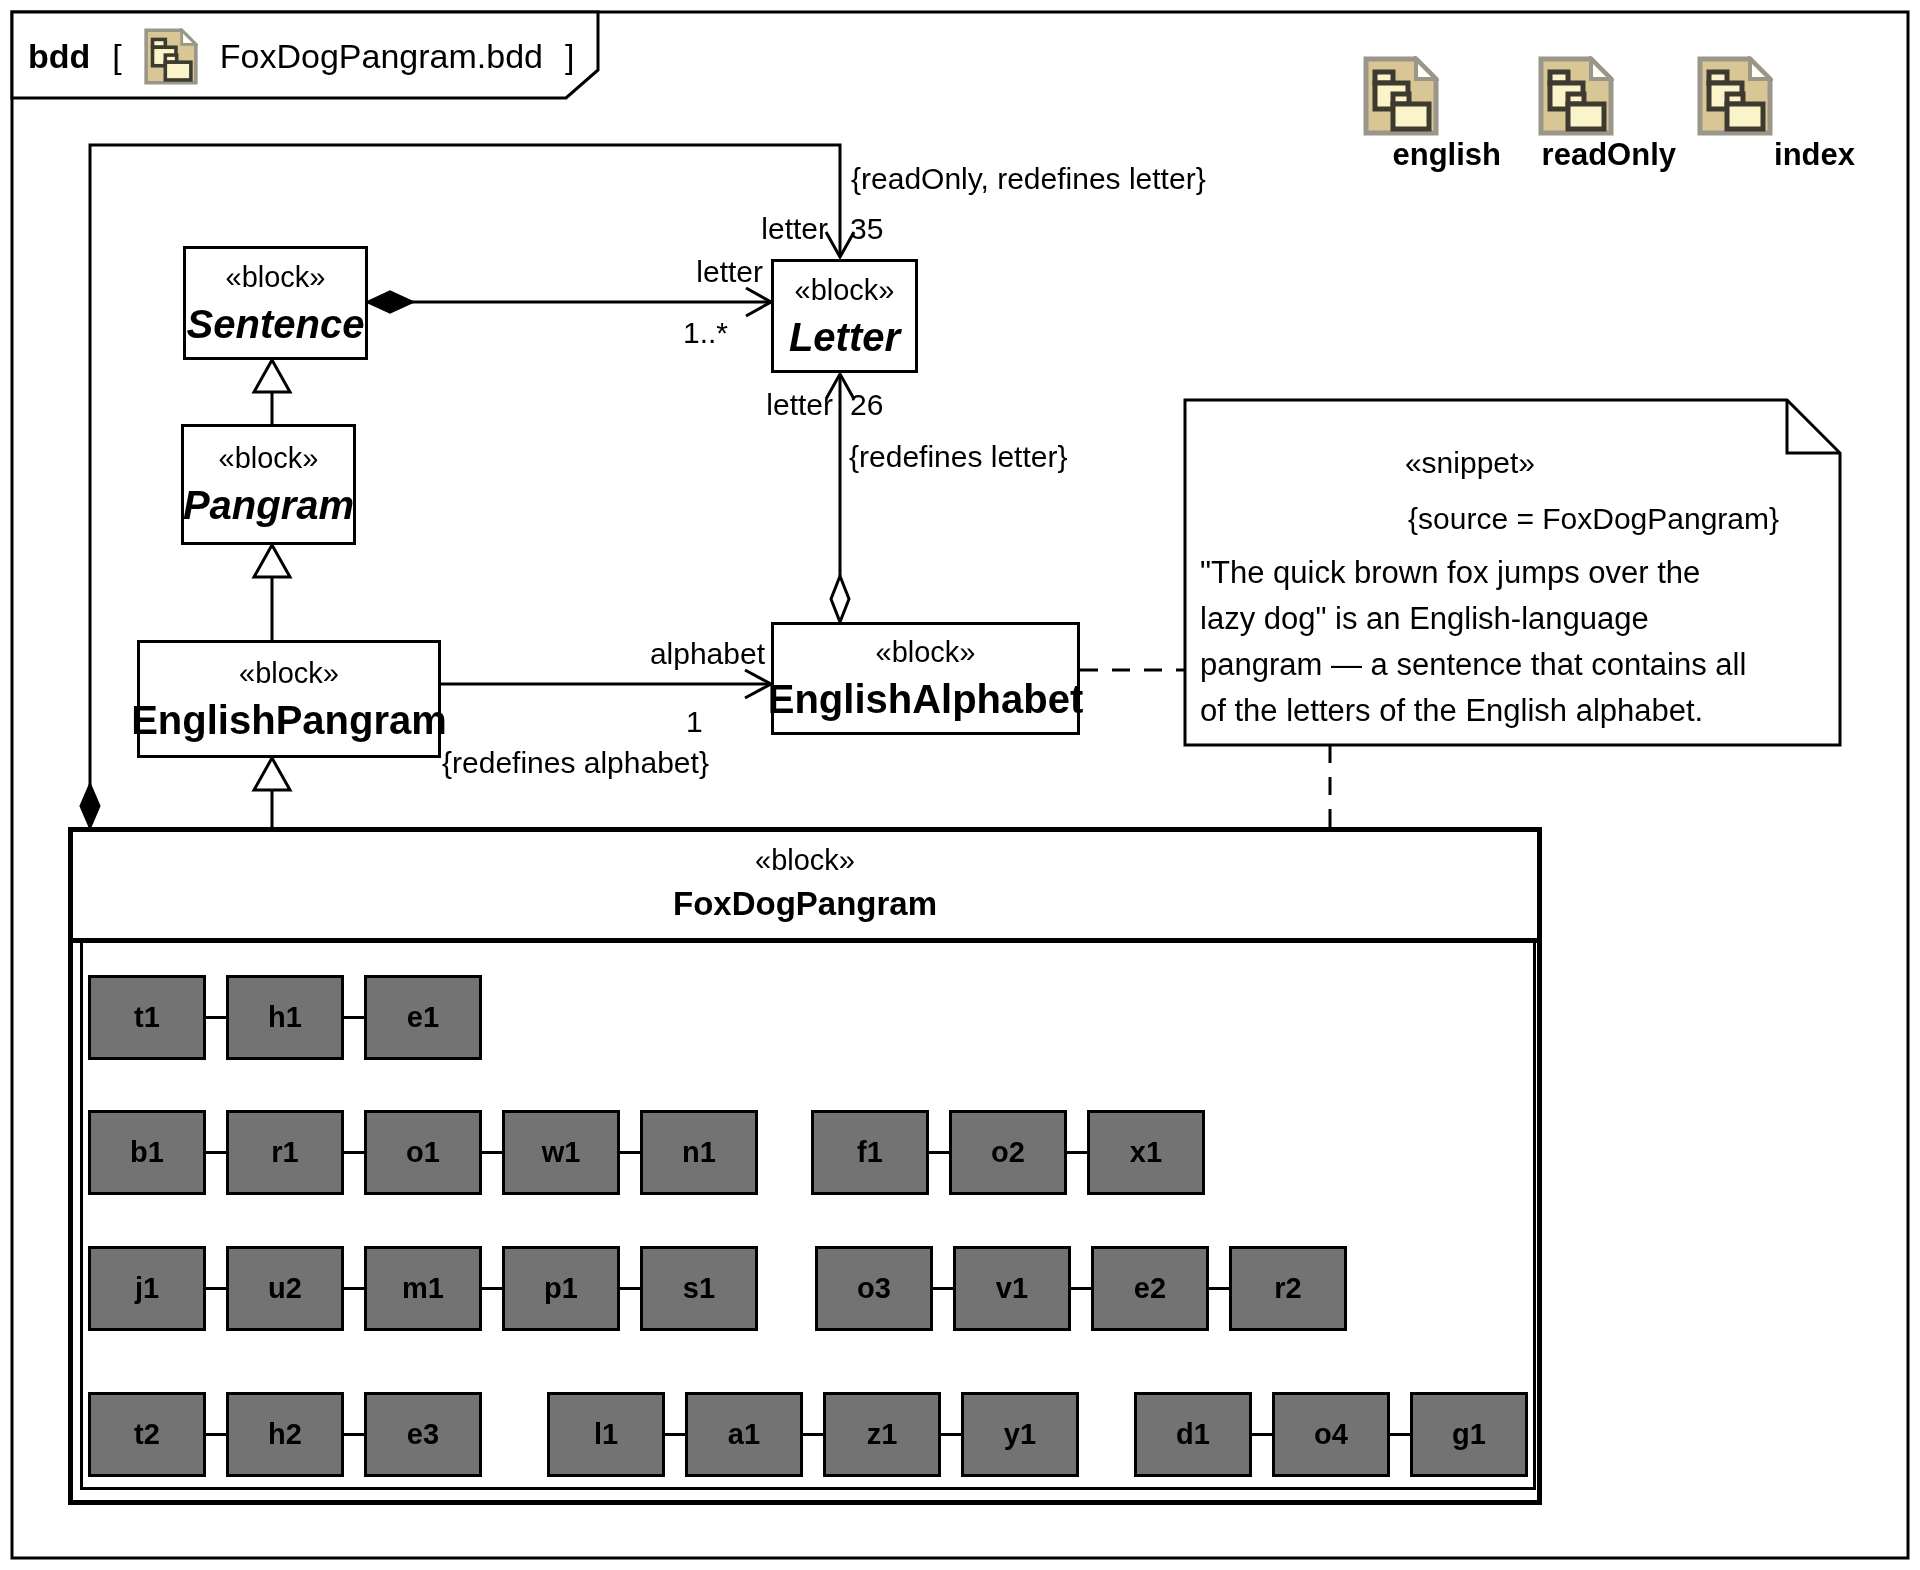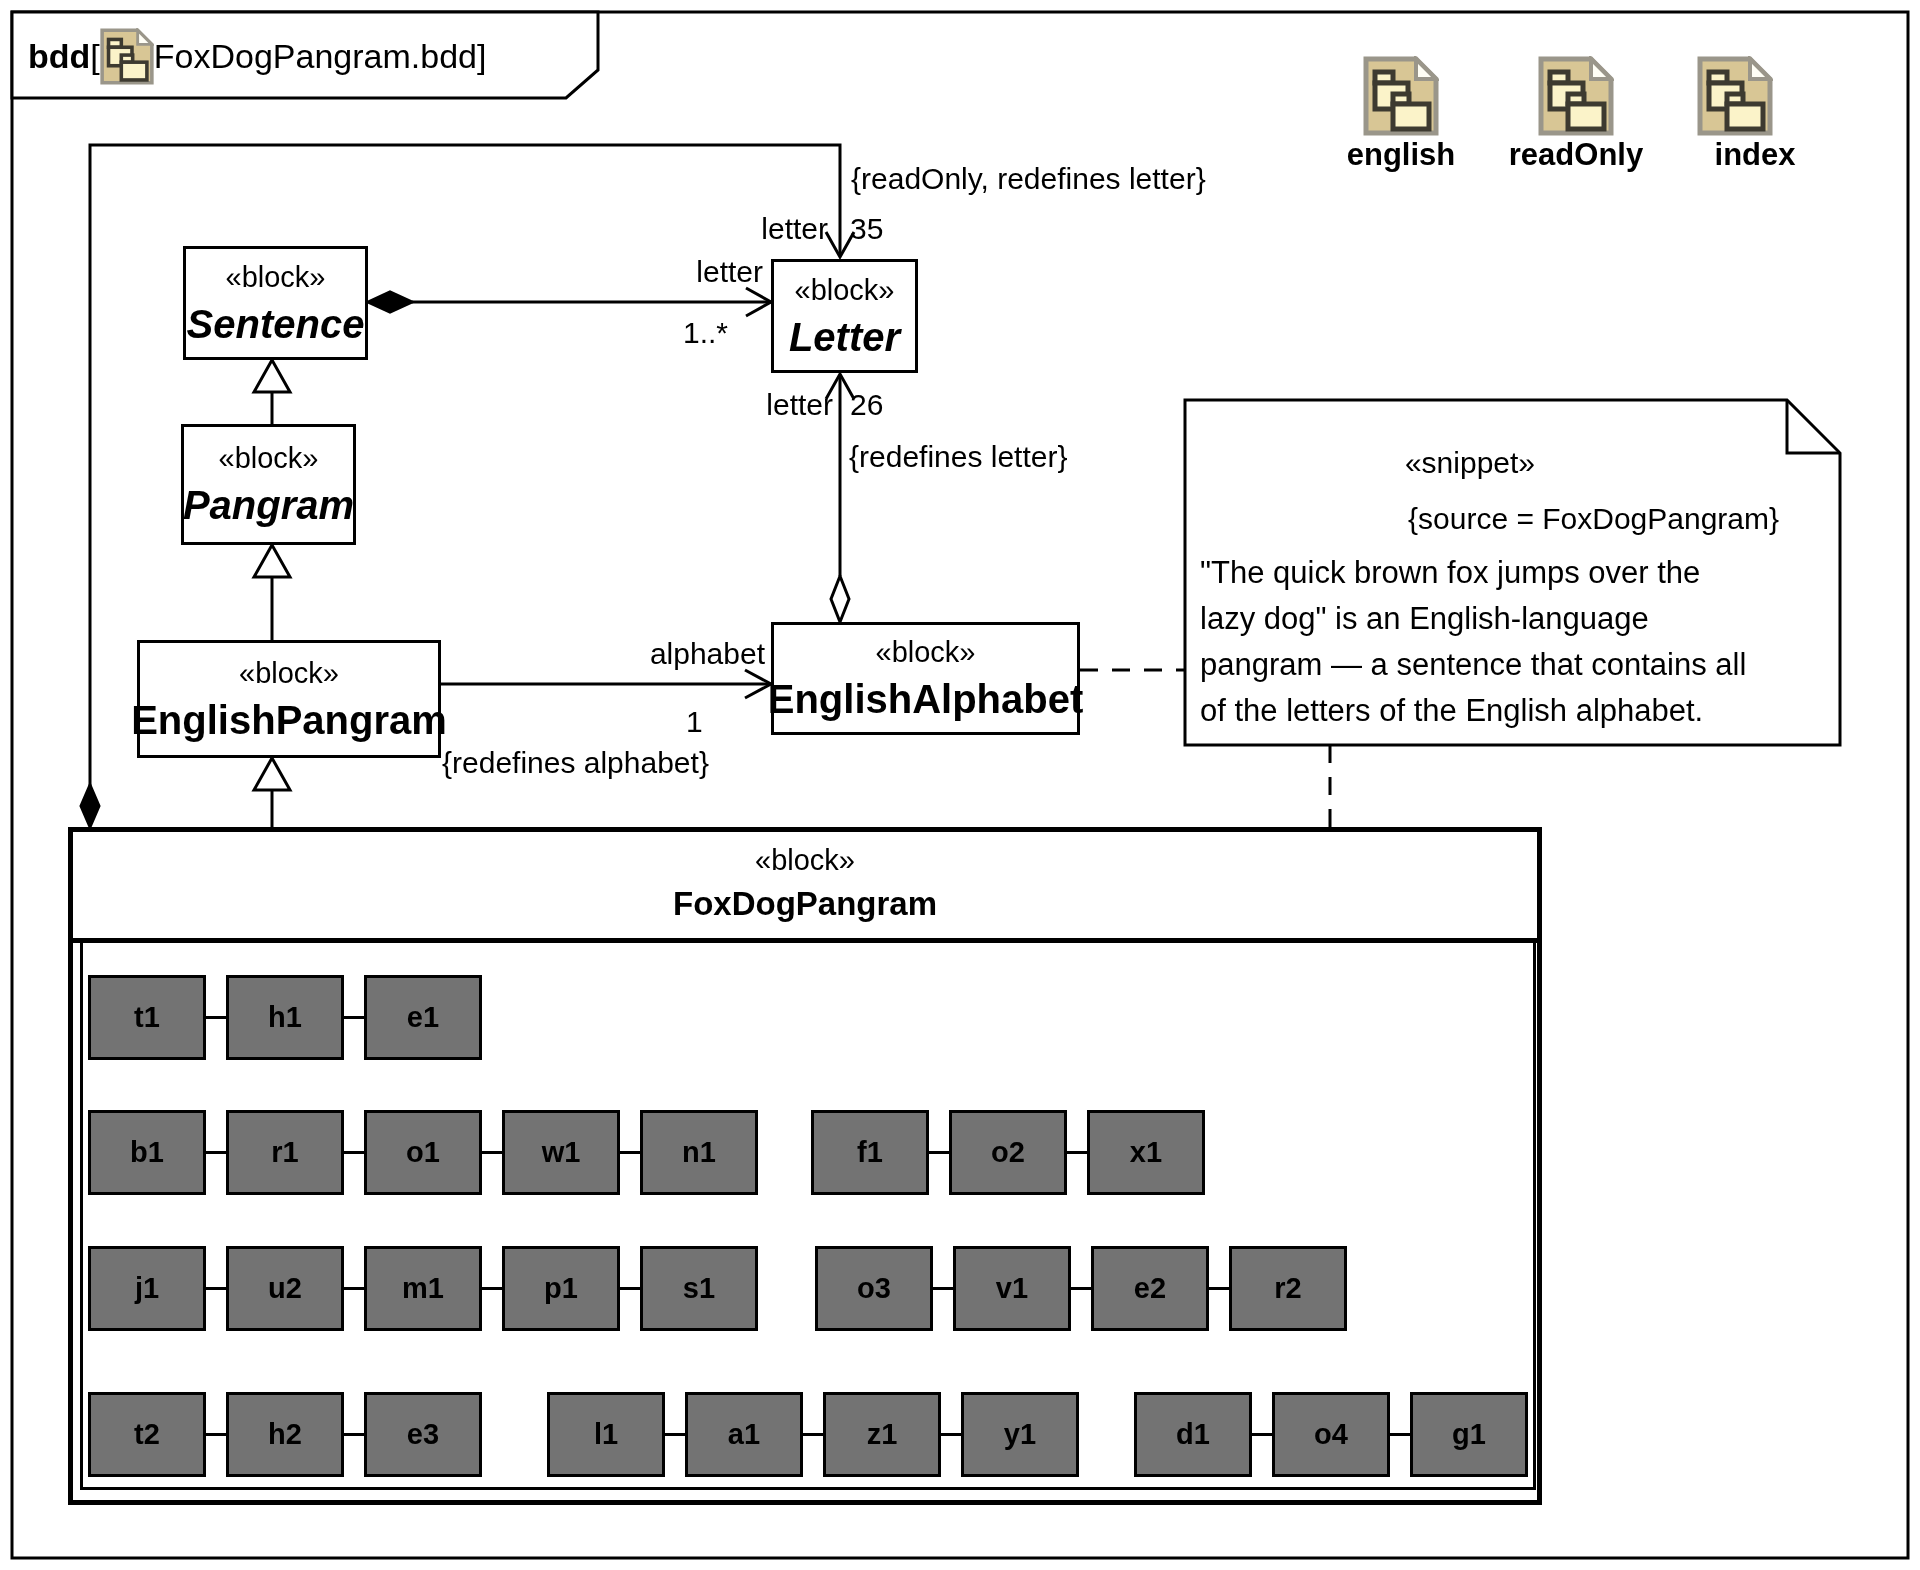--- a/index.html
+++ b/index.html
@@ -39,26 +39,26 @@
   .plink{width:20px;height:3px;background:#000;flex:none;}
   
   .lbl{position:absolute;z-index:5;font-size:30px;line-height:1.1;white-space:nowrap;}
   .right{text-align:right;}
   .center{text-align:center;}
   
   .notetext{position:absolute;z-index:5;font-size:31px;line-height:46px;white-space:pre-line;}
   
   #title-content{
     position:absolute;left:28px;top:24px;height:64px;z-index:5;
-    display:flex;align-items:center;gap:0;font-size:34px;
+    display:flex;align-items:center;gap:22px;font-size:34px;
   }
   #title-content .kw{font-weight:bold;}
   
   .doc-icon{position:absolute;z-index:5;}
-  .icon-caption{position:absolute;z-index:5;font-size:31px;font-weight:bold;text-align:center;width:200px;}
+  .icon-caption{position:absolute;z-index:5;font-size:31px;font-weight:bold;text-align:right;width:200px;}
 </style>
 </head>
 <body>
 
 <div id="canvas">
 
   <svg id="connectors" width="1920" height="1570" viewBox="0 0 1920 1570">
 
     <rect x="12" y="12" width="1896" height="1546" fill="none" stroke="#000" stroke-width="3"></rect>
 

